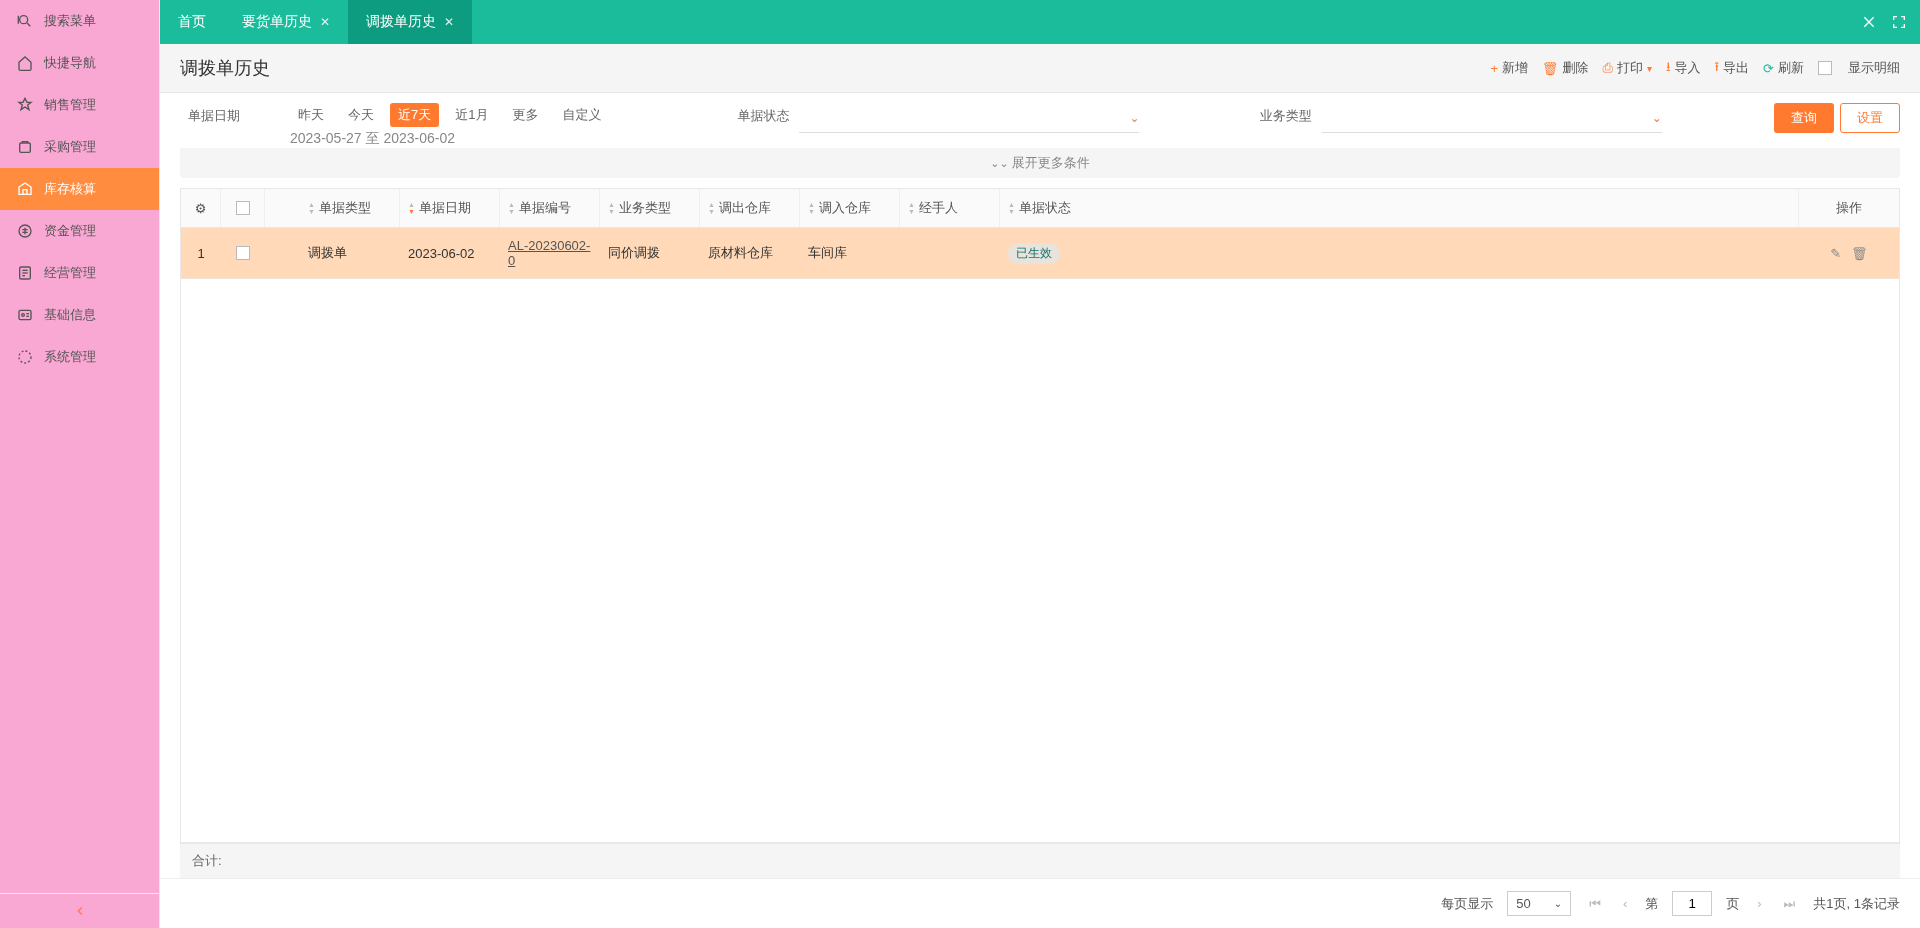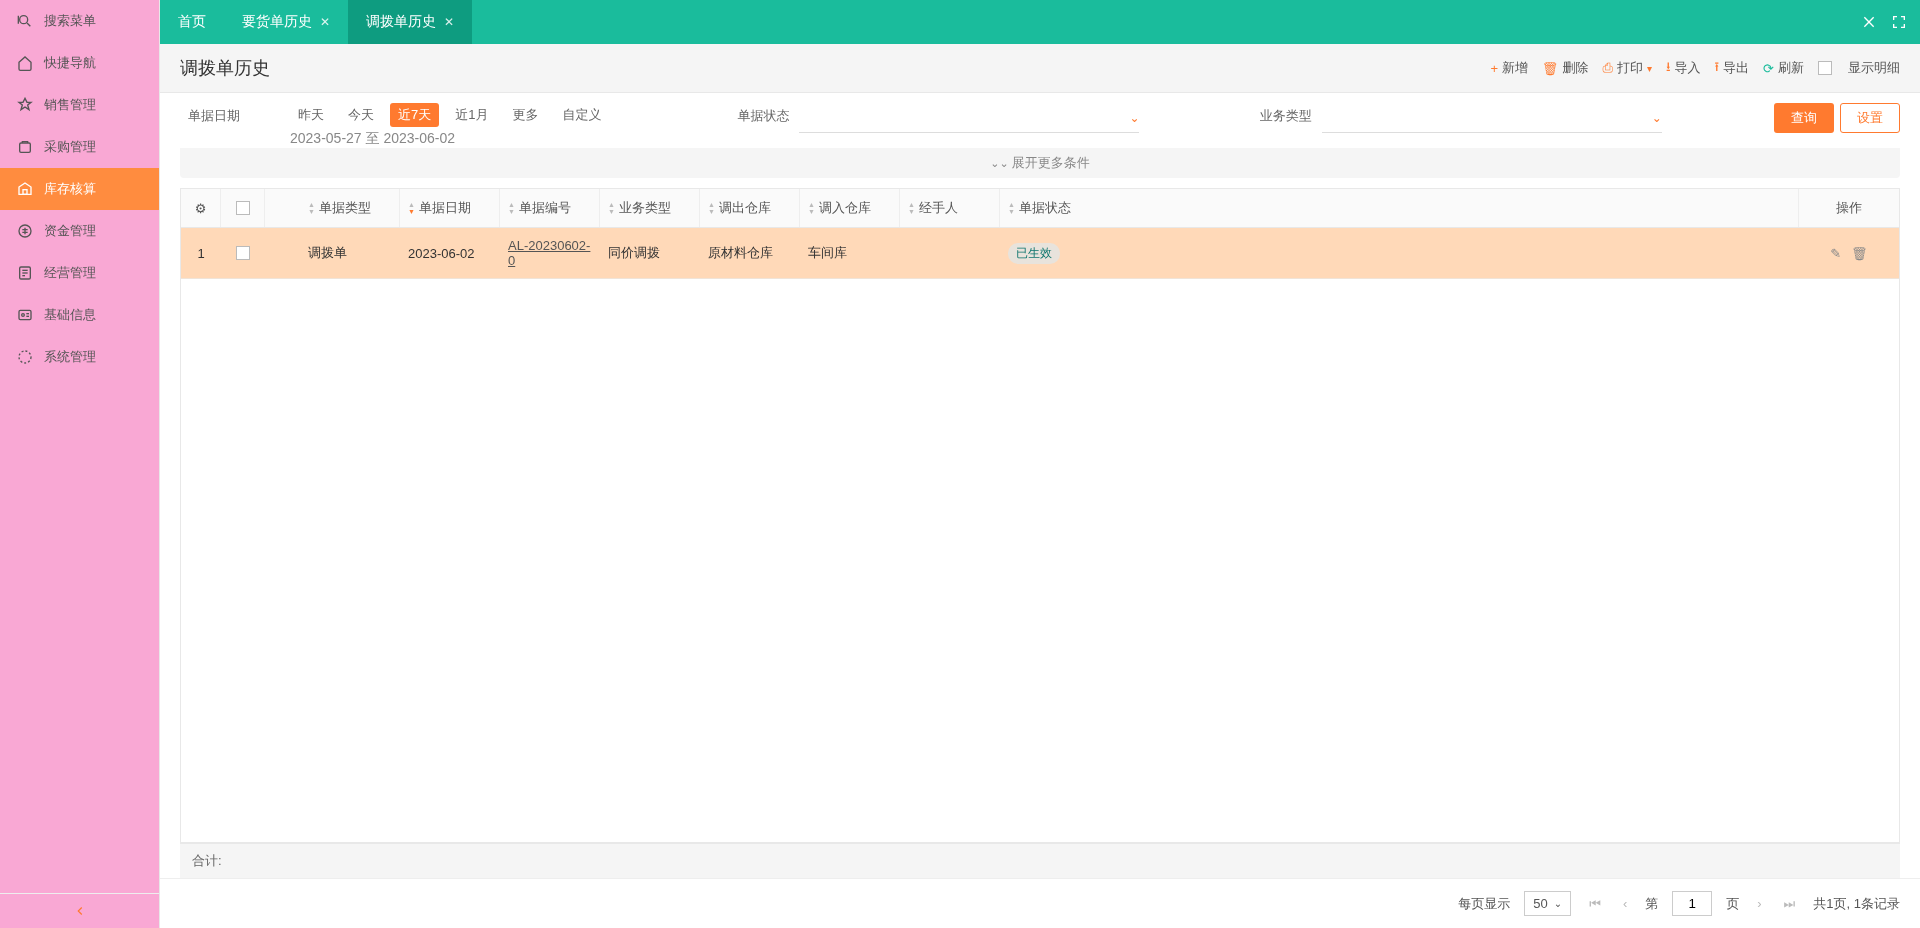--- a/index.html
+++ b/index.html
@@ -62,21 +62,21 @@
 .col-op { width: 100px; justify-content: center; }
 .tbody { flex: 1; overflow: auto; }
 .tr { display: flex; border-bottom: 1px solid #f0e4d8; background: #ffd9b8; }
 .td { padding: 10px 8px; font-size: 13px; display: flex; align-items: center; }
 .td.link { color: #555; text-decoration: underline; cursor: pointer; }
 .status-tag { background: #e8e3dc; color: #0f766e; padding: 2px 8px; border-radius: 10px; font-size: 12px; }
 .row-actions { display: flex; gap: 10px; color: #888; }
 .row-actions span { cursor: pointer; }
 .total-row { background: #f5f5f5; padding: 8px 12px; color: #666; border-top: 1px solid #e8e8e8; margin: 0 20px; }
 .pager { display: flex; align-items: center; justify-content: flex-end; padding: 12px 20px; gap: 14px; font-size: 13px; color: #555; border-top: 1px solid #eee; }
-.pager .sel { border: 1px solid #ccc; padding: 4px 8px; display: flex; align-items: center; gap: 6px; cursor: pointer; }
+.pager .sel { border: 1px solid #ccc; padding: 4px 8px; display: flex; align-items: center; gap: 23px; cursor: pointer; }
 .pager .pnum { width: 40px; text-align: center; border: 1px solid #ccc; padding: 4px 2px; }
 .pager .pbtn { color: #bbb; cursor: pointer; padding: 0 4px; }
 svg { display: block; }
 </style>
 </head>
 <body>
 
 <div class="app">
   <div class="sidebar">
     <div class="sidebar-item">

